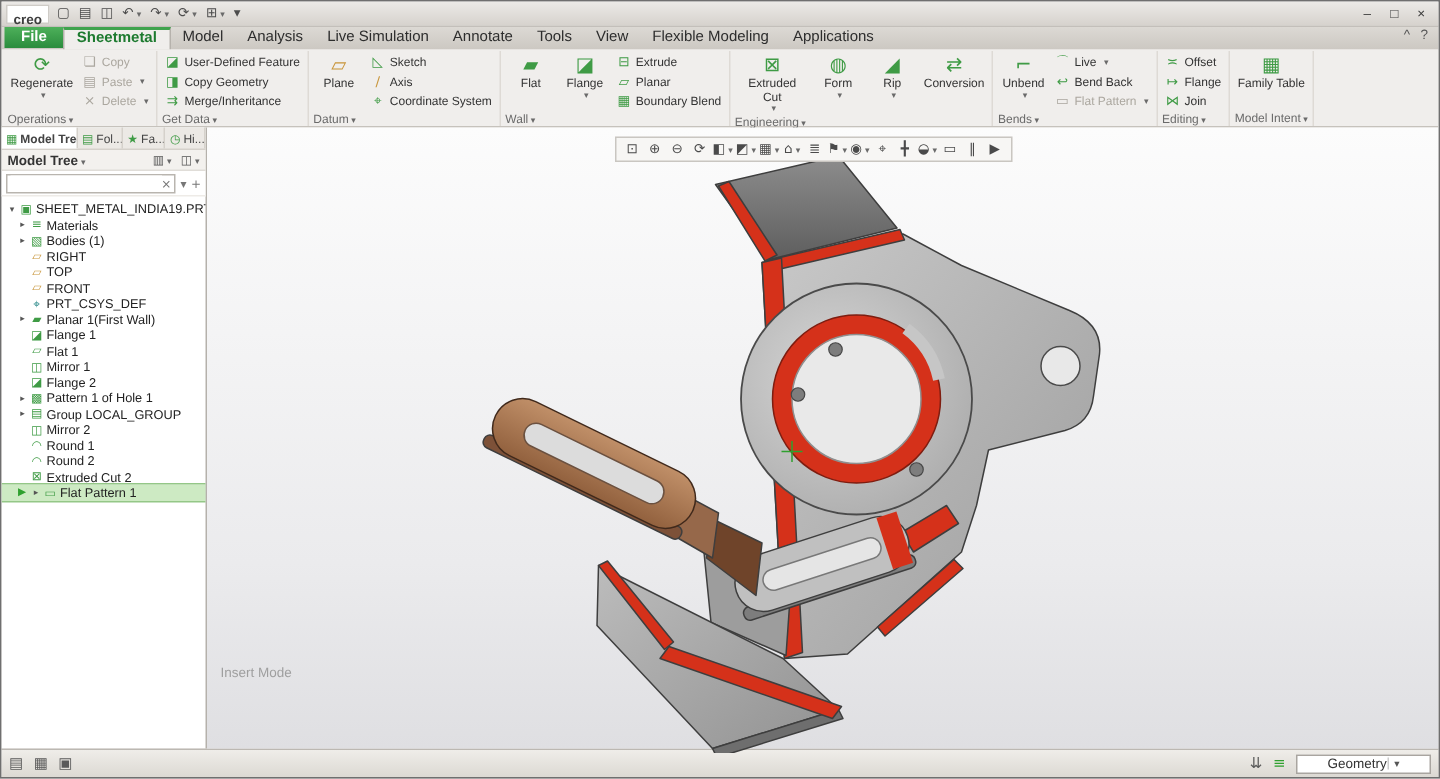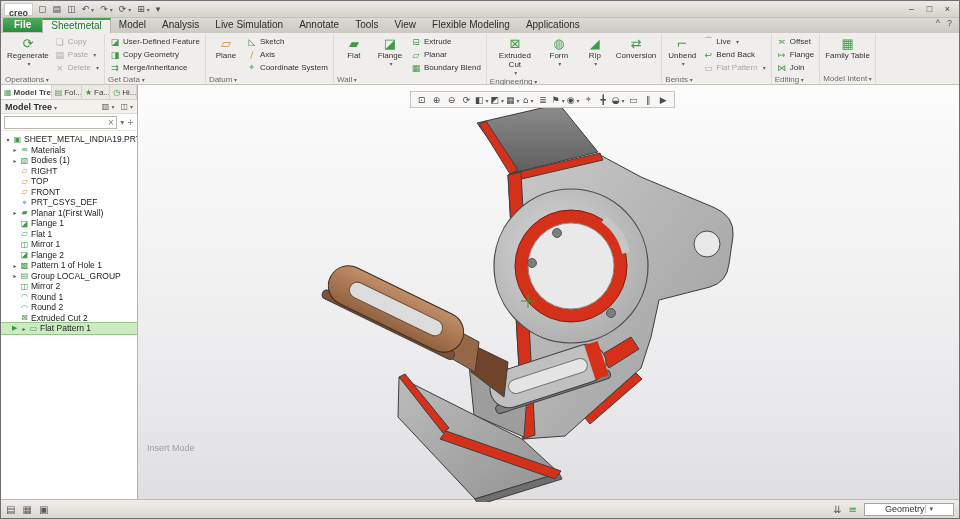--- a/index.html
+++ b/index.html
@@ -17,21 +17,21 @@
   .qat-btn{font-family:"DejaVu Sans",sans-serif;font-size:9px;color:#4c4c4c;padding:0 1px;}
   .menu::after{content:"▾";font-size:6px;color:#6a6a6a;margin-left:2px;}
   .title{position:absolute;left:0;right:0;text-align:center;font-size:10px;color:#3a3a3a;z-index:1;}
   .win-controls{margin-left:auto;display:flex;z-index:2;gap:1px;}
   .wc{width:17px;height:13px;display:flex;align-items:center;justify-content:center;font-size:9px;color:#3d3d3d;}
   
   .tabbar{height:15px;background:linear-gradient(#dcd9d4,#ccc8c2);display:flex;align-items:flex-start;
     padding:0 2px;flex:0 0 auto;}
   .tab{font-size:10px;padding:0 8px;color:#2d2d2d;height:13px;line-height:13px;white-space:nowrap;}
   .tab.file{background:linear-gradient(#4db05a,#2b8c3d);color:#fff;font-weight:bold;padding:0 11px;height:14px;}
-  .tab.active{background:#f0eeec;color:#1d7a2f;font-weight:normal;border:1px solid #b6b2ac;border-bottom:none;
+  .tab.active{background:#f0eeec;color:#1d7a2f;font-weight:bold;border:1px solid #b6b2ac;border-bottom:none;
     border-top:2px solid #3fa34d;height:15px;line-height:12px;}
   .tabbar-right{margin-left:auto;display:flex;gap:7px;align-items:center;font-size:9px;color:#555;padding:0 5px 1px 0;}
   
   .ribbon{height:52px;background:#f0eeec;display:flex;align-items:stretch;padding:1px 1px 0;border-bottom:1px solid #c6c2bc;flex:0 0 auto;}
   .rgroup{display:flex;flex-direction:column;border-right:1px solid #dedad5;padding:0 3px;}
   .rg-content{flex:1;display:flex;align-items:stretch;gap:2px;}
   .rg-label{height:11px;font-size:8px;color:#6a6a6a;text-align:left;line-height:11px;white-space:nowrap;}
   .rg-label::after{content:" ▾";font-size:6px;}
   .rcol{display:flex;flex-direction:column;justify-content:flex-start;padding-top:1px;}
   .rb-big{display:flex;flex-direction:column;align-items:center;min-width:34px;max-width:50px;padding:2px 2px 0;

